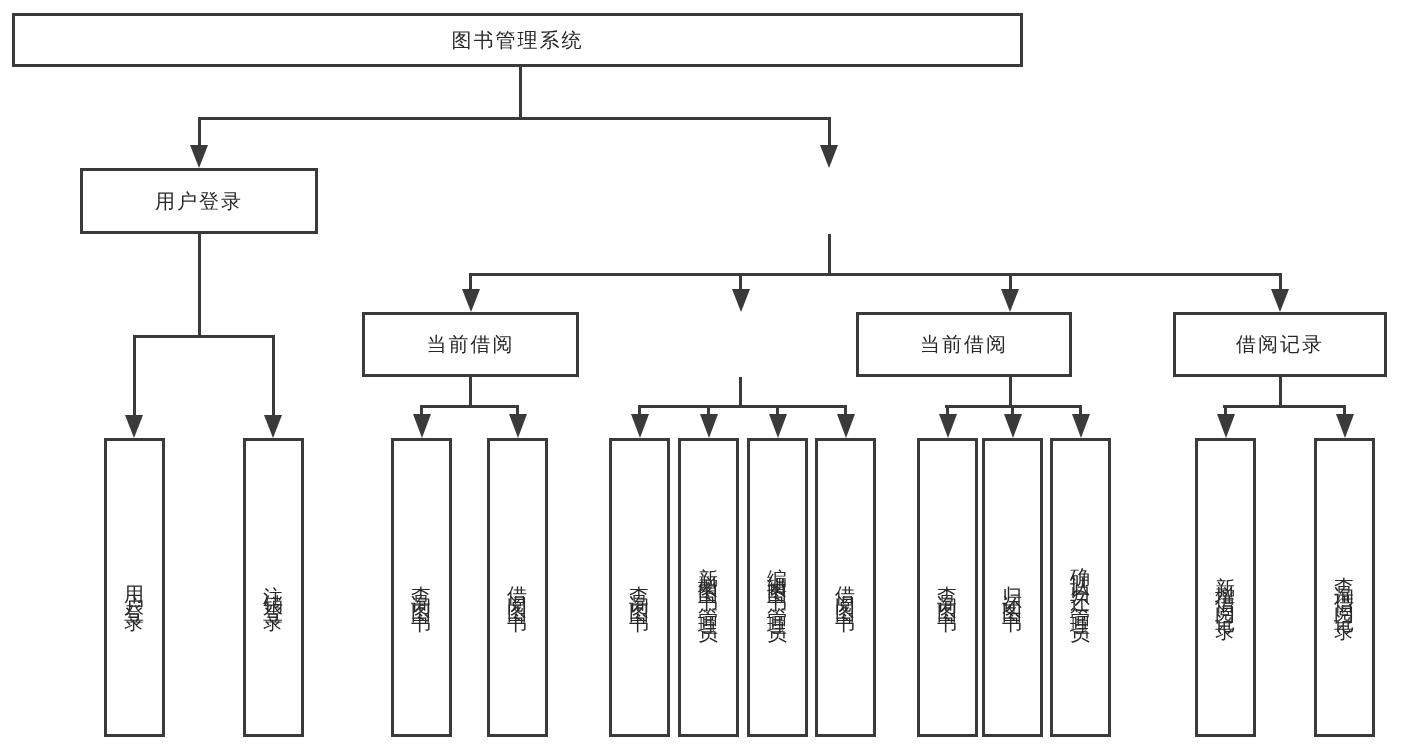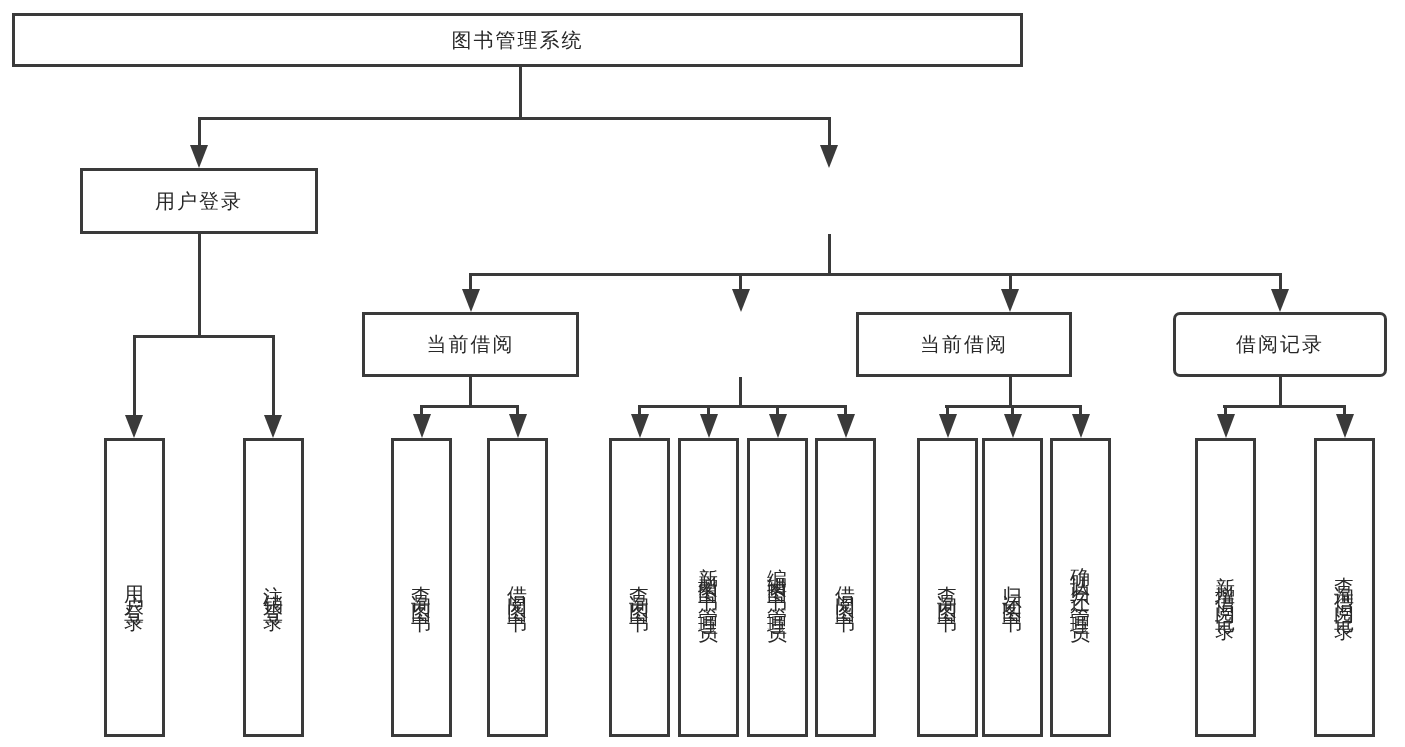--- a/index.html
+++ b/index.html
@@ -67,21 +67,21 @@
   <div class="ahead" style="left:1001px;top:289px;"></div>
   <div class="vline" style="left:1279px;top:273px;height:18px;"></div>
   <div class="ahead" style="left:1271px;top:289px;"></div>
 
   <div class="box h" style="left:362px;top:312px;width:217px;height:65px;">
     <span>当前借阅</span>
   </div>
   <div class="box h" style="left:856px;top:312px;width:216px;height:65px;align-items:center;">
     <span>当前借阅</span>
   </div>
-  <div class="box h" style="left:1173px;top:312px;width:214px;height:65px;border-radius:7px;">
+  <div class="box h" style="left:1173px;top:312px;width:214px;height:65px;">
     <span>借阅记录</span>
   </div>
 
   <div class="vline" style="left:469px;top:377px;height:29px;"></div>
   <div class="hline" style="left:420px;top:405px;width:98px;"></div>
   <div class="vline" style="left:420px;top:405px;height:10px;"></div>
   <div class="ahead" style="left:413px;top:414px;border-top-width:24px;"></div>
   <div class="vline" style="left:516px;top:405px;height:10px;"></div>
   <div class="ahead" style="left:509px;top:414px;border-top-width:24px;"></div>
 

